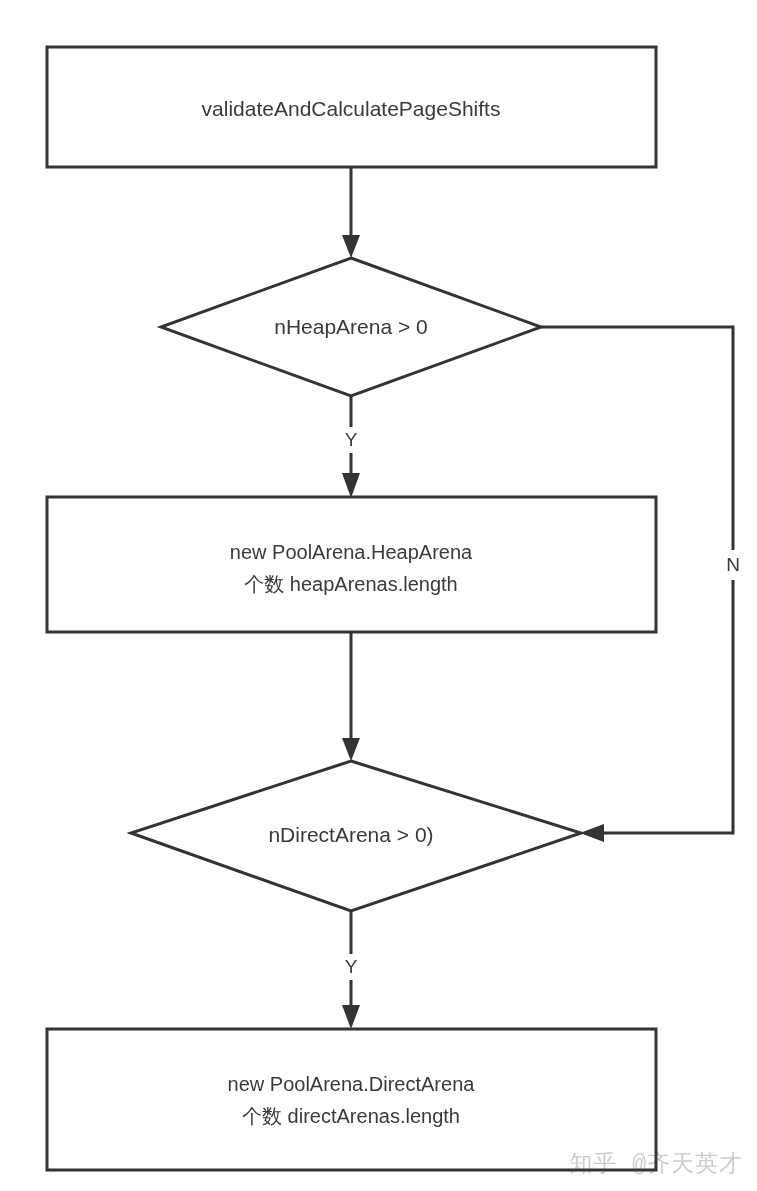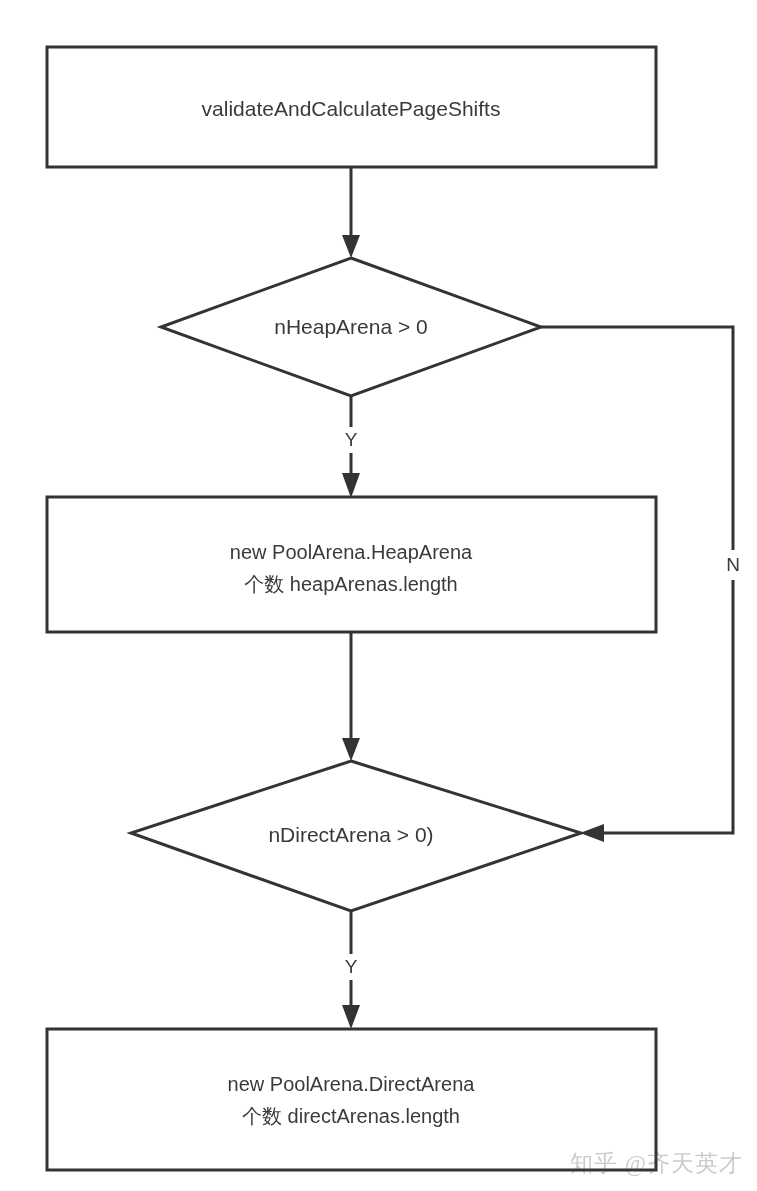--- a/index.html
+++ b/index.html
@@ -61,21 +61,21 @@
     dominant-baseline: middle;
   }
   .edge-label-bg {
     fill: #ffffff;
     stroke: none;
   }
   .watermark {
     position: absolute;
     right: 14px;
     bottom: 12px;
-    font-family: Liberation Serif, serif;
+    font-family: Liberation Mono, monospace;
     font-size: 23px;
     color: rgba(80, 80, 80, 0.30);
     letter-spacing: 1px;
     white-space: nowrap;
     user-select: none;
     pointer-events: none;
   }
 </style>
 </head>
 <body>

